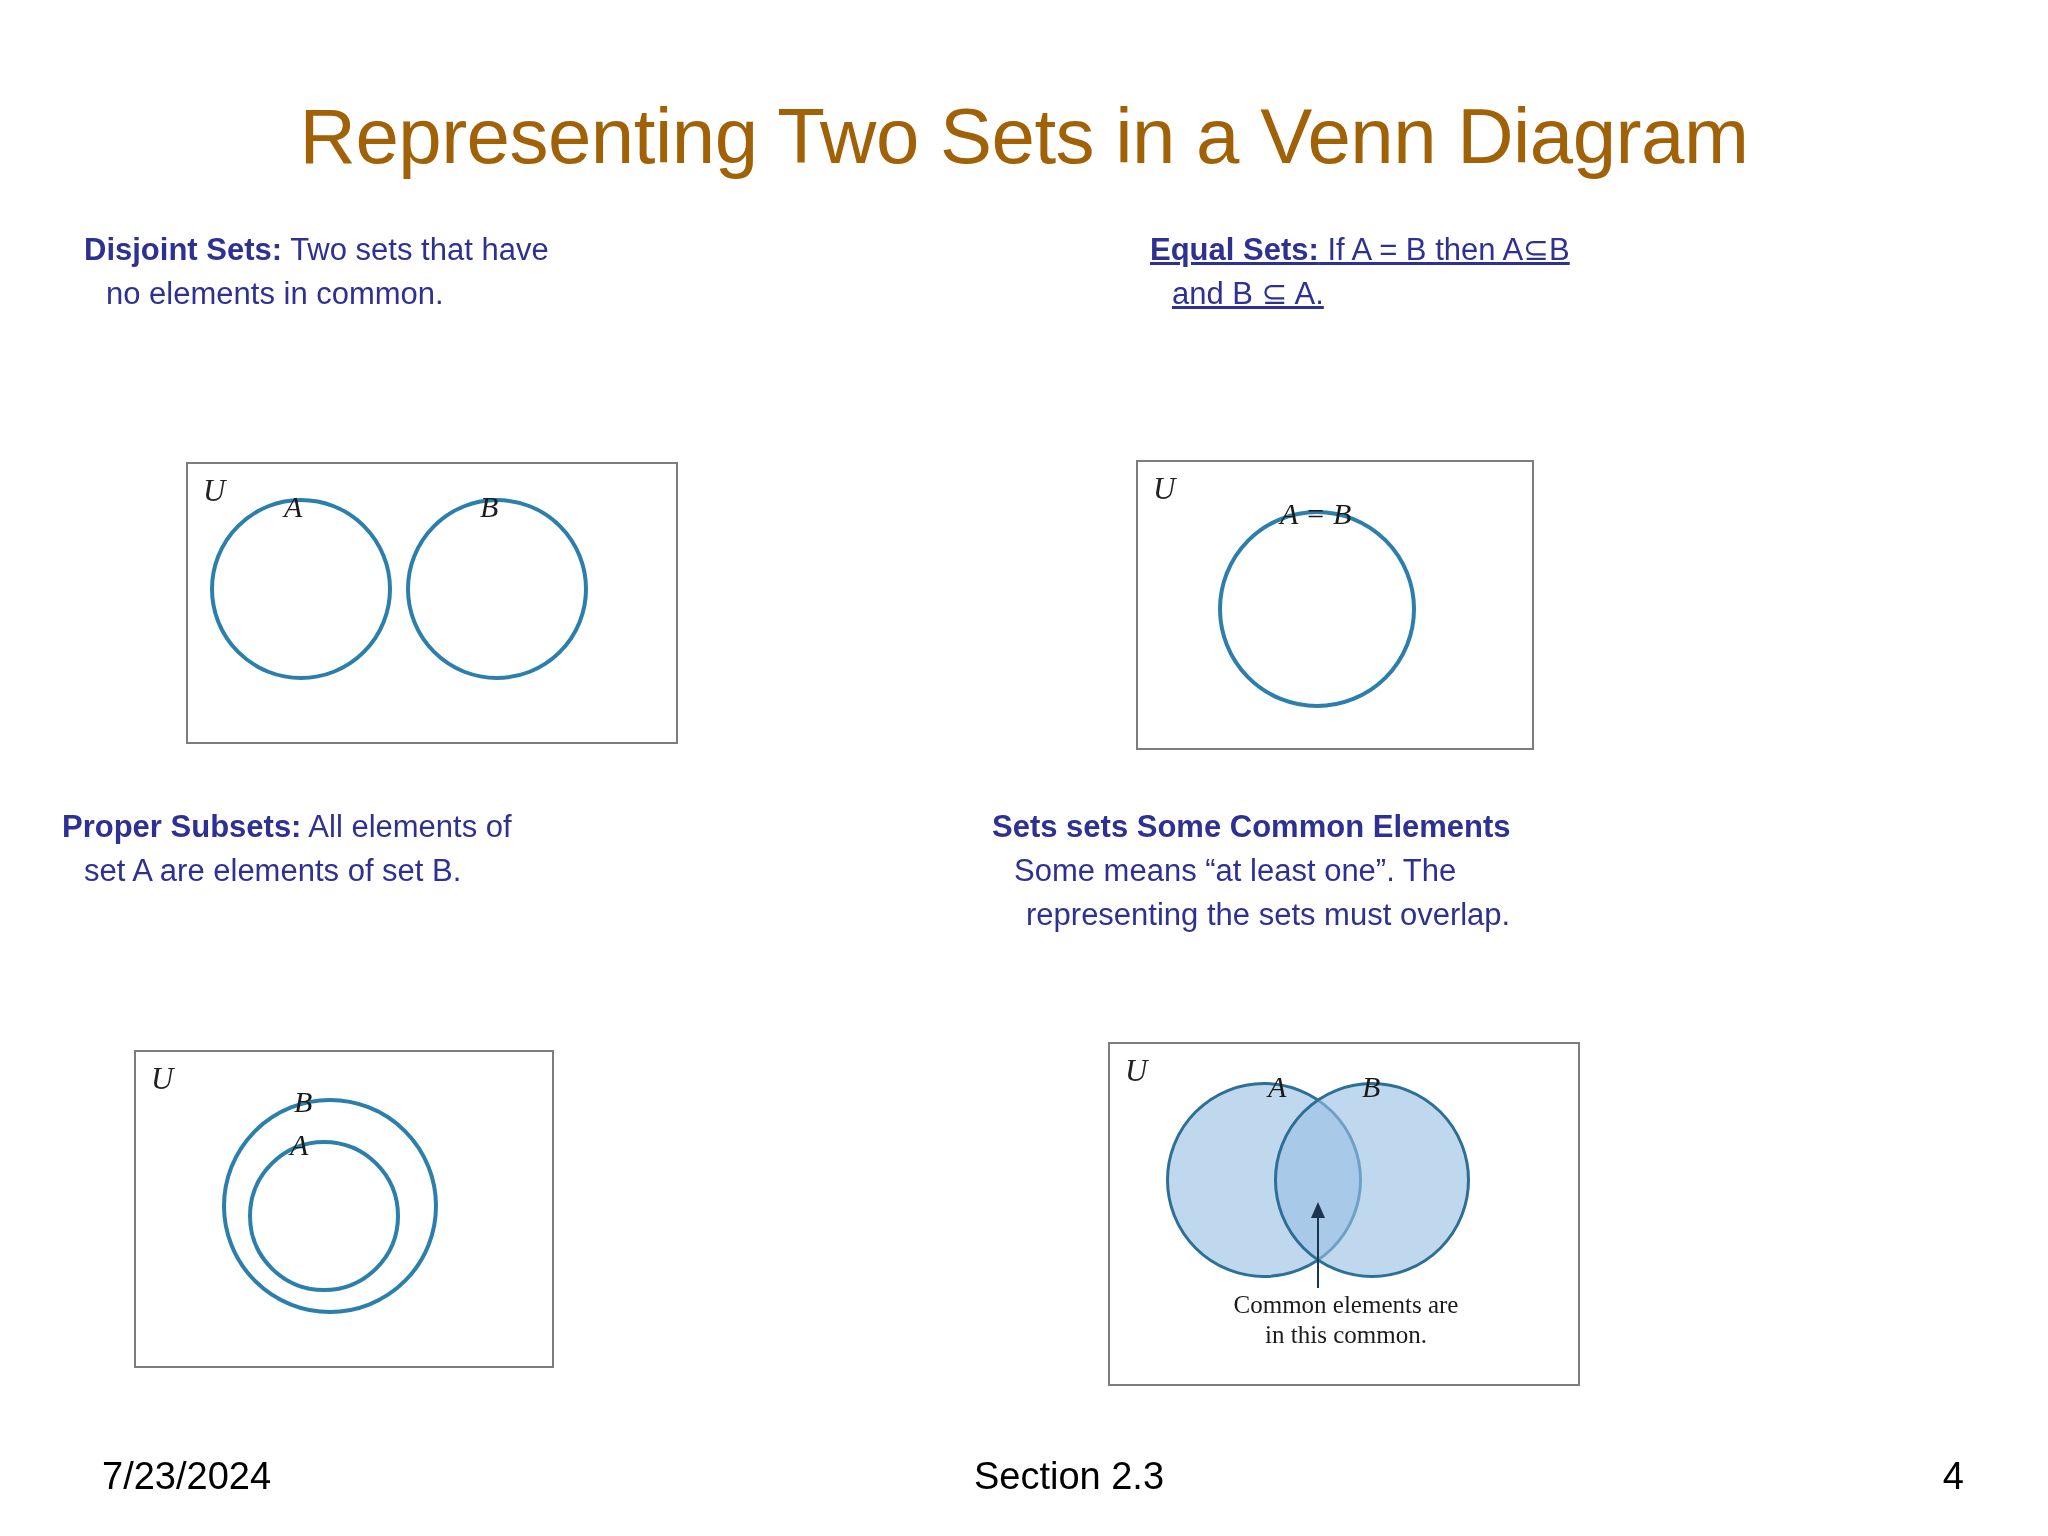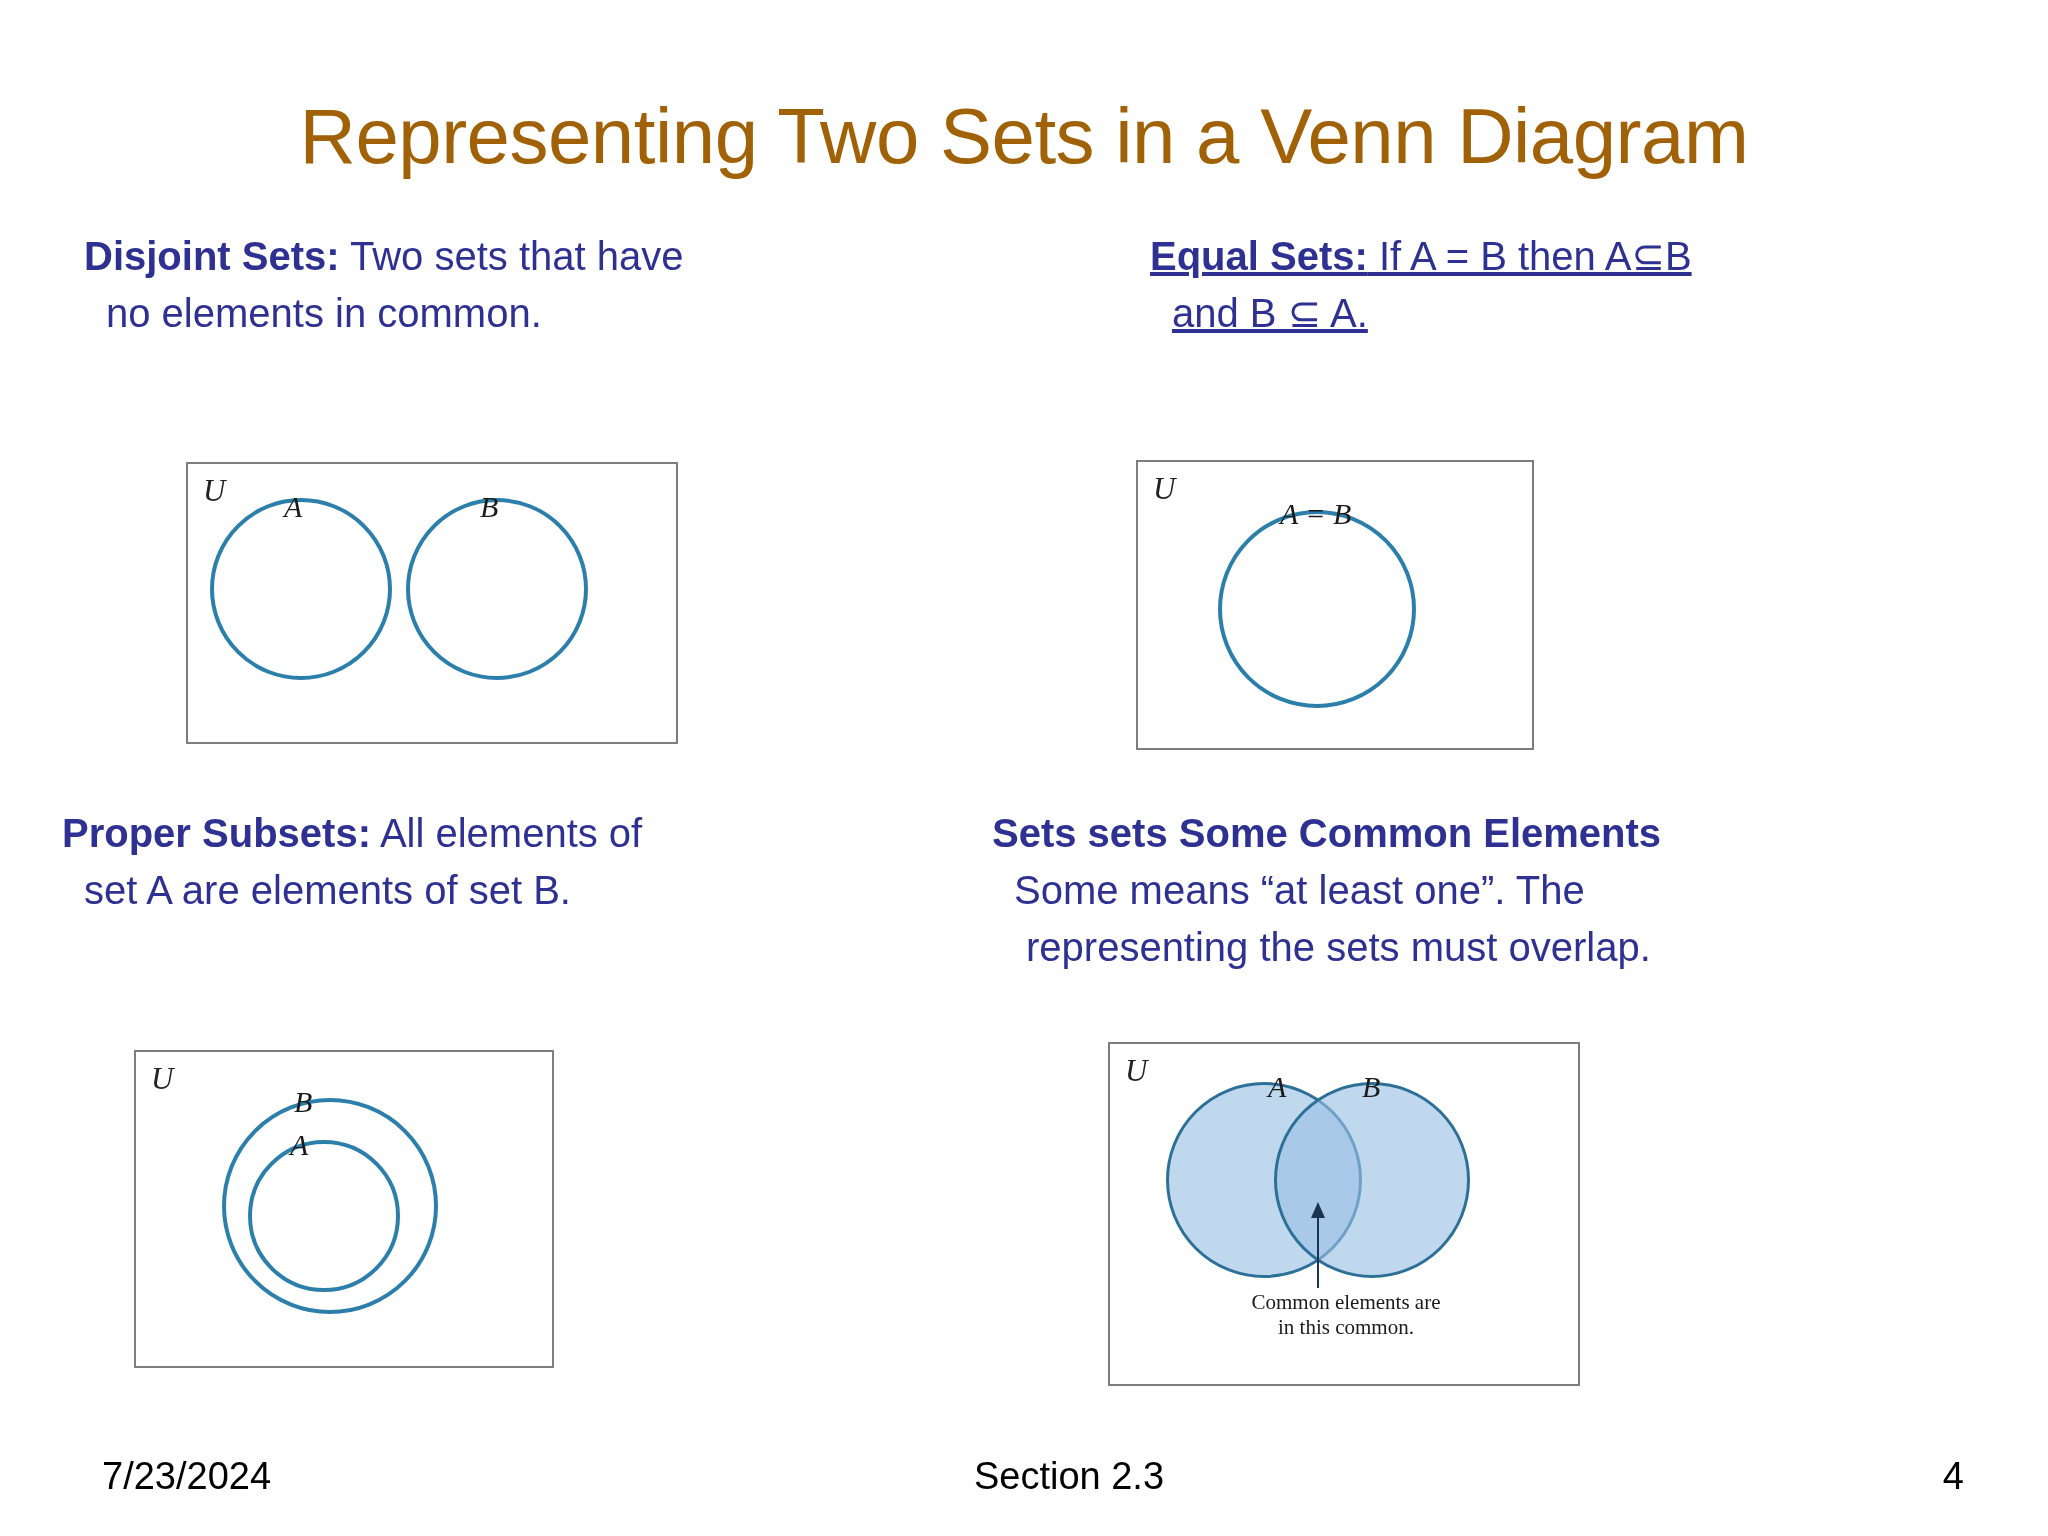--- a/index.html
+++ b/index.html
@@ -27,21 +27,21 @@
     font-weight: 400;
     letter-spacing: -0.5px;
     line-height: 1.05;
     white-space: nowrap;
   }
 
   
   .blk {
     position: absolute;
     color: #2e3192;
-    font-size: 40px;
+    font-size: 31px;
     line-height: 1.42;
   }
   .blk .ln { white-space: nowrap; }
   .blk b { font-weight: bold; }
   .indent1 { padding-left: 22px; }
   .indent2 { padding-left: 34px; }
 
   #txt-disjoint   { top: 228px;  left: 84px;  width: 820px; }
   #txt-equal      { top: 228px;  left: 1150px; width: 860px; text-decoration: underline; }
   #txt-proper     { top: 805px;  left: 62px;  width: 900px; }
@@ -88,21 +88,21 @@
     font-family: "Liberation Serif", serif;
     font-style: italic;
     font-size: 30px;
     color: #1b1b1b;
     white-space: nowrap;
   }
 
   .fig-caption {
     position: absolute;
     font-family: "Liberation Serif", serif;
-    font-size: 21px;
+    font-size: 25px;
     color: #1b1b1b;
     text-align: center;
     line-height: 1.2;
     white-space: nowrap;
   }
 
   .pointer-line {
     position: absolute;
     width: 2px;
     background: #1b3550;

